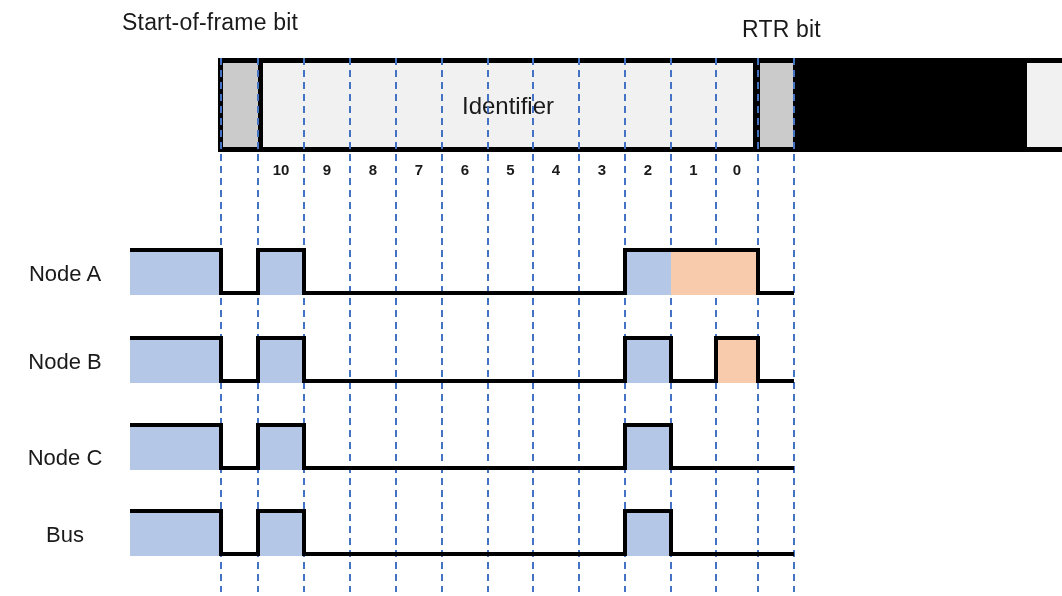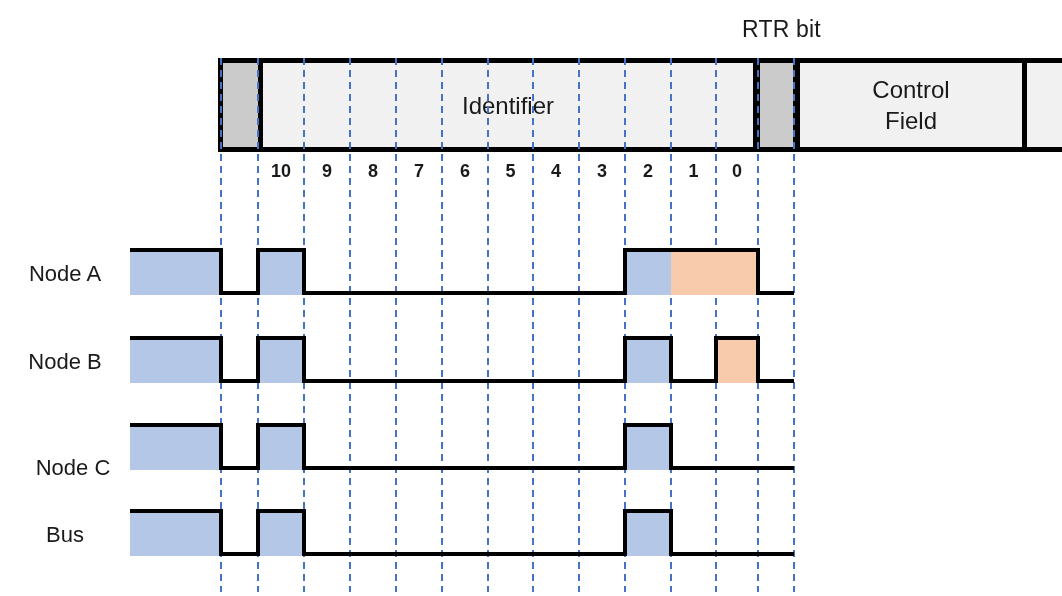--- a/index.html
+++ b/index.html
@@ -10,52 +10,47 @@
   .toplabel { position:absolute; font-size:23px; letter-spacing:0.2px; white-space:nowrap; z-index:8; }
   #sof-label { left:122px; top:9px; }
   #rtr-label { left:742px; top:16px; }
 
   
   .bar-bg { position:absolute; left:218px; top:58px; width:844px; height:94px; background:#000; z-index:1; }
   .cell { position:absolute; top:63px; height:84px; z-index:2; display:flex; align-items:center; justify-content:center; }
   .cell .celltext { font-size:24px; text-align:center; z-index:6; position:relative; line-height:31px; }
 
   
-  .bitnum { position:absolute; top:161px; transform:translateX(-50%); font-size:18px; font-weight:bold; z-index:6; }
+  .bitnum { position:absolute; top:161px; transform:translateX(-50%); font-size:15px; font-weight:bold; z-index:6; }
 
   
   .dash { position:absolute; top:58px; height:534px; width:2px; z-index:5; }
 
   
   .wave-el { position:absolute; z-index:10; }
   .node-label { position:absolute; left:0; width:130px; text-align:center; font-size:22px; line-height:28px; z-index:10; }
 </style>
 </head>
 <body>
 
 <div class="stage">
 
+  <div id="sof-label" class="toplabel">Start-of-frame bit</div>
   <div id="rtr-label" class="toplabel">RTR bit</div>
 
   <div class="bar-bg"></div>
 
   <div class="cell" id="cell-sof" style="left: 223px; width: 35px; background: rgb(203, 203, 203);"></div>
 
   <div class="cell" id="cell-id" style="left: 263px; width: 490px; background: rgb(241, 241, 241);">
     <span class="celltext">Identifier</span>
   </div>
 
   <div class="cell" id="cell-rtr" style="left: 760px; width: 33px; background: rgb(203, 203, 203);"></div>
 
-  <div class="cell" id="cell-ctrl" style="left: 800px; width: 222px; background: rgb(241, 241, 241);">
-    <span class="celltext">
-      <span>Control</span><br>
-      <span>Field</span>
-    </span>
-  </div>
 
   <div class="cell" id="cell-next" style="left: 1027px; width: 40px; background: rgb(241, 241, 241);"></div>
 
   <div id="grid">
       <div class="dash" style="left: 220px; background: repeating-linear-gradient(rgb(68, 114, 196) 0px, rgb(68, 114, 196) 7px, transparent 7px, transparent 12px);"></div>
       <div class="dash" style="left: 257px; background: repeating-linear-gradient(rgb(68, 114, 196) 0px, rgb(68, 114, 196) 7px, transparent 7px, transparent 12px);"></div>
       <div class="dash" style="left: 303px; background: repeating-linear-gradient(rgb(68, 114, 196) 0px, rgb(68, 114, 196) 7px, transparent 7px, transparent 12px);"></div>
       <div class="dash" style="left: 349px; background: repeating-linear-gradient(rgb(68, 114, 196) 0px, rgb(68, 114, 196) 7px, transparent 7px, transparent 12px);"></div>
       <div class="dash" style="left: 395px; background: repeating-linear-gradient(rgb(68, 114, 196) 0px, rgb(68, 114, 196) 7px, transparent 7px, transparent 12px);"></div>
       <div class="dash" style="left: 441px; background: repeating-linear-gradient(rgb(68, 114, 196) 0px, rgb(68, 114, 196) 7px, transparent 7px, transparent 12px);"></div>
@@ -112,21 +107,21 @@
       <div class="wave-el" style="left: 671px; top: 379px; width: 45px; height: 4px; background: rgb(0, 0, 0);"></div>
       <div class="wave-el" style="left: 716px; top: 336px; width: 42px; height: 4px; background: rgb(0, 0, 0);"></div>
       <div class="wave-el" style="left: 758px; top: 379px; width: 36px; height: 4px; background: rgb(0, 0, 0);"></div>
       <div class="wave-el" style="left: 219px; top: 336px; width: 4px; height: 47px; background: rgb(0, 0, 0);"></div>
       <div class="wave-el" style="left: 256px; top: 336px; width: 4px; height: 47px; background: rgb(0, 0, 0);"></div>
       <div class="wave-el" style="left: 302px; top: 336px; width: 4px; height: 47px; background: rgb(0, 0, 0);"></div>
       <div class="wave-el" style="left: 623px; top: 336px; width: 4px; height: 47px; background: rgb(0, 0, 0);"></div>
       <div class="wave-el" style="left: 669px; top: 336px; width: 4px; height: 47px; background: rgb(0, 0, 0);"></div>
       <div class="wave-el" style="left: 714px; top: 336px; width: 4px; height: 47px; background: rgb(0, 0, 0);"></div>
       <div class="wave-el" style="left: 756px; top: 336px; width: 4px; height: 47px; background: rgb(0, 0, 0);"></div>
-      <div class="node-label" style="top: 454px; margin-left: 8px;">Node C</div>
+      <div class="node-label" style="top: 444px;">Node C</div>
       <div class="wave-el" style="left: 130px; top: 425px; width: 91px; height: 45px; background: rgb(180, 199, 231);"></div>
       <div class="wave-el" style="left: 258px; top: 425px; width: 46px; height: 45px; background: rgb(180, 199, 231);"></div>
       <div class="wave-el" style="left: 625px; top: 425px; width: 46px; height: 45px; background: rgb(180, 199, 231);"></div>
       <div class="wave-el" style="left: 130px; top: 423px; width: 91px; height: 4px; background: rgb(0, 0, 0);"></div>
       <div class="wave-el" style="left: 221px; top: 466px; width: 37px; height: 4px; background: rgb(0, 0, 0);"></div>
       <div class="wave-el" style="left: 258px; top: 423px; width: 46px; height: 4px; background: rgb(0, 0, 0);"></div>
       <div class="wave-el" style="left: 304px; top: 466px; width: 321px; height: 4px; background: rgb(0, 0, 0);"></div>
       <div class="wave-el" style="left: 625px; top: 423px; width: 46px; height: 4px; background: rgb(0, 0, 0);"></div>
       <div class="wave-el" style="left: 671px; top: 466px; width: 123px; height: 4px; background: rgb(0, 0, 0);"></div>
       <div class="wave-el" style="left: 219px; top: 423px; width: 4px; height: 47px; background: rgb(0, 0, 0);"></div>

